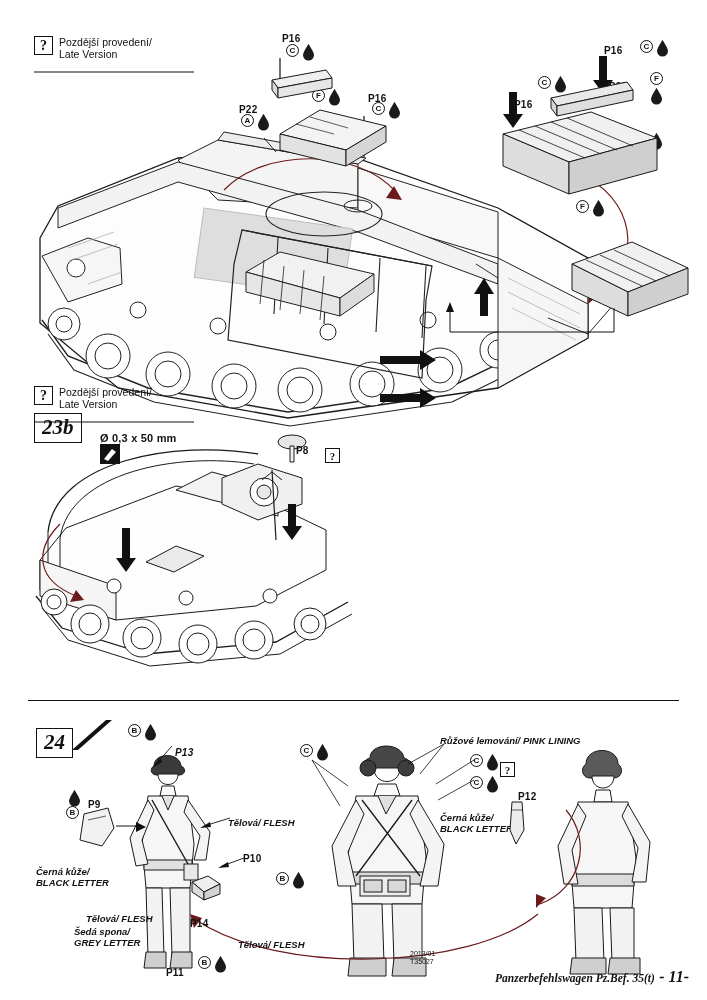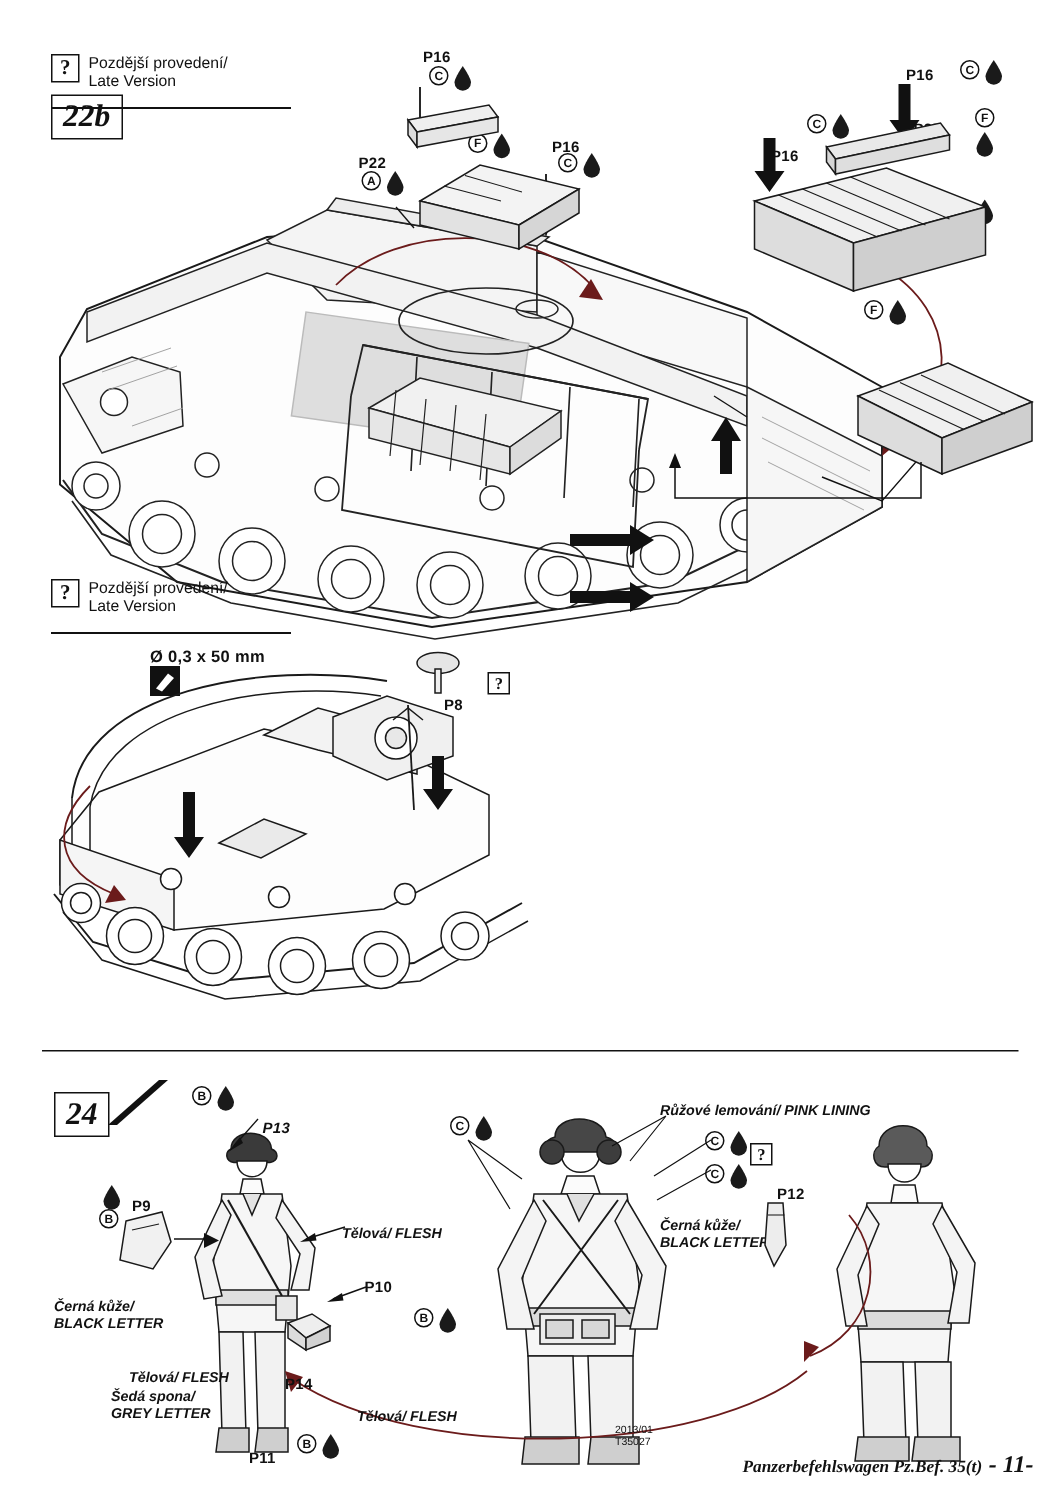--- a/index.html
+++ b/index.html
@@ -36,23 +36,20 @@
 <body>
 
 <div class="page">
 
   <div class="step-head" style="left:34px;top:36px;">
     <div style="display:flex;align-items:flex-start;gap:6px;">
       <div class="qbox">?</div>
       <div class="latetext">
         <span>Pozdější provedení/</span><br><span>Late Version</span>
       </div>
-    </div>
-    <div style="margin-top:3px;">
-      <span class="stepnum stepbox">22b</span>
     </div>
   </div>
 
   <svg class="abs" style="left:34px;top:70px;" width="180" height="6">
     <line x1="0" y1="2" x2="160" y2="2" stroke="#111" stroke-width="1.2"></line>
   </svg>
 
   <svg class="abs" style="left:28px;top:88px;" width="660" height="380">
     <g stroke="#222" fill="none" stroke-width="1">
 
@@ -322,20 +319,23 @@
     <path d="M174 46 L174 70 L10 70 L10 48" stroke="#111" stroke-width="1" fill="none"></path>
     <path d="M6 50 L14 50 L10 40 Z" fill="#111"></path>
   </svg>
 
   <div class="step-head" style="left:34px;top:386px;">
     <div style="display:flex;align-items:flex-start;gap:6px;">
       <div class="qbox">?</div>
       <div class="latetext">
         <span>Pozdější provedení/</span><br><span>Late Version</span>
       </div>
+    </div>
+    <div style="margin-top:3px;">
+      <span class="stepnum stepbox">23b</span>
     </div>
   </div>
   <svg class="abs" style="left:34px;top:420px;" width="180" height="6">
     <line x1="0" y1="2" x2="160" y2="2" stroke="#111" stroke-width="1.2"></line>
   </svg>
 
   <div class="abs" style="left:100px;top:428px;">
     <span class="lbl" style="font-size:11px;">Ø 0,3 x 50 mm</span>
   </div>
   <svg class="abs" style="left:100px;top:444px;" width="120" height="24">
@@ -398,21 +398,21 @@
     </g>
     <g fill="#6b1b1b">
         <path d="M50 170 L58 180 L44 182 Z"></path>
       </g>
   </svg>
 
   <svg class="abs" style="left:276px;top:432px;" width="40" height="36">
     <ellipse cx="16" cy="10" rx="14" ry="7" fill="#e6e6e6" stroke="#1a1a1a"></ellipse>
     <path d="M14 14 L18 14 L18 30 L14 30 Z" fill="#efefef" stroke="#1a1a1a"></path>
   </svg>
-  <div class="abs" style="left:296px;top:460px;text-align:right;">
+  <div class="abs" style="left:296px;top:440px;text-align:right;">
     <span class="lbl">P8</span>
   </div>
   <div class="abs" style="left:325px;top:448px;">
     <div class="qbox small">?</div>
   </div>
 
   <div class="sep" style="top:700px;"></div>
 
   <div class="abs" style="left:36px;top:728px;">
     <span class="stepnum stepbox">24</span>

